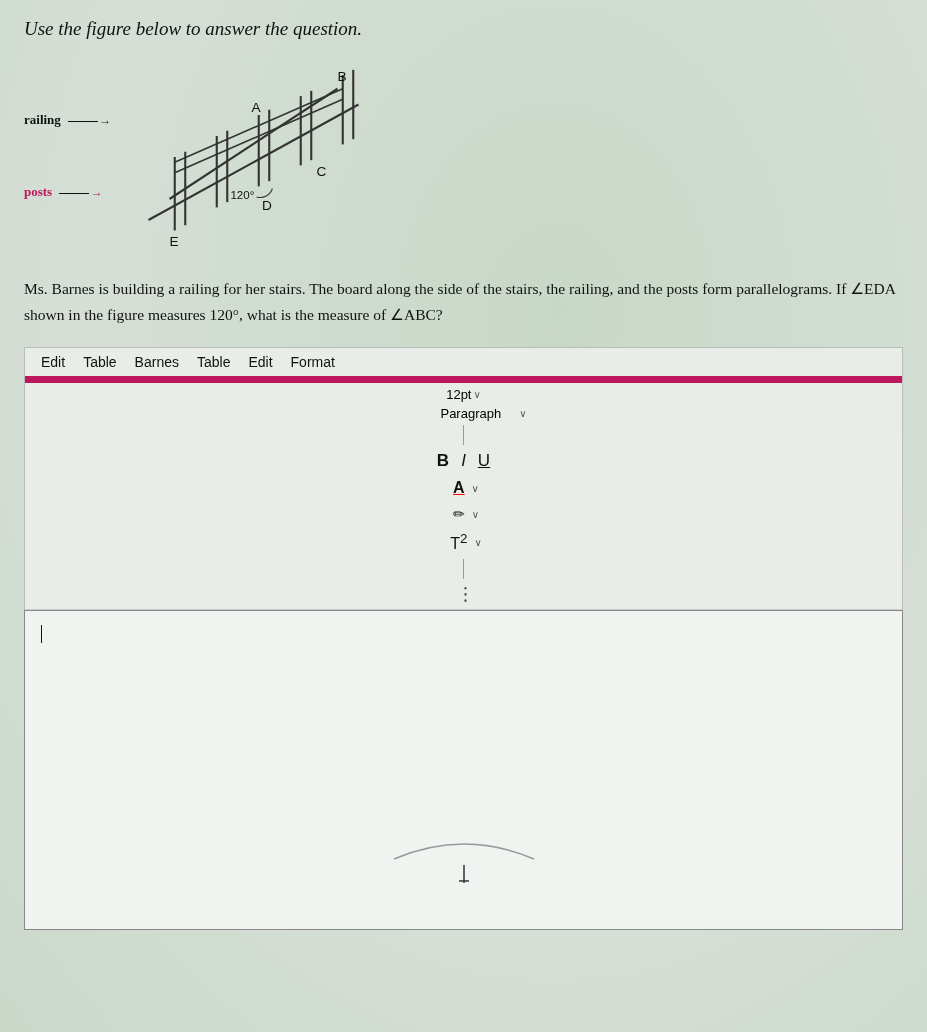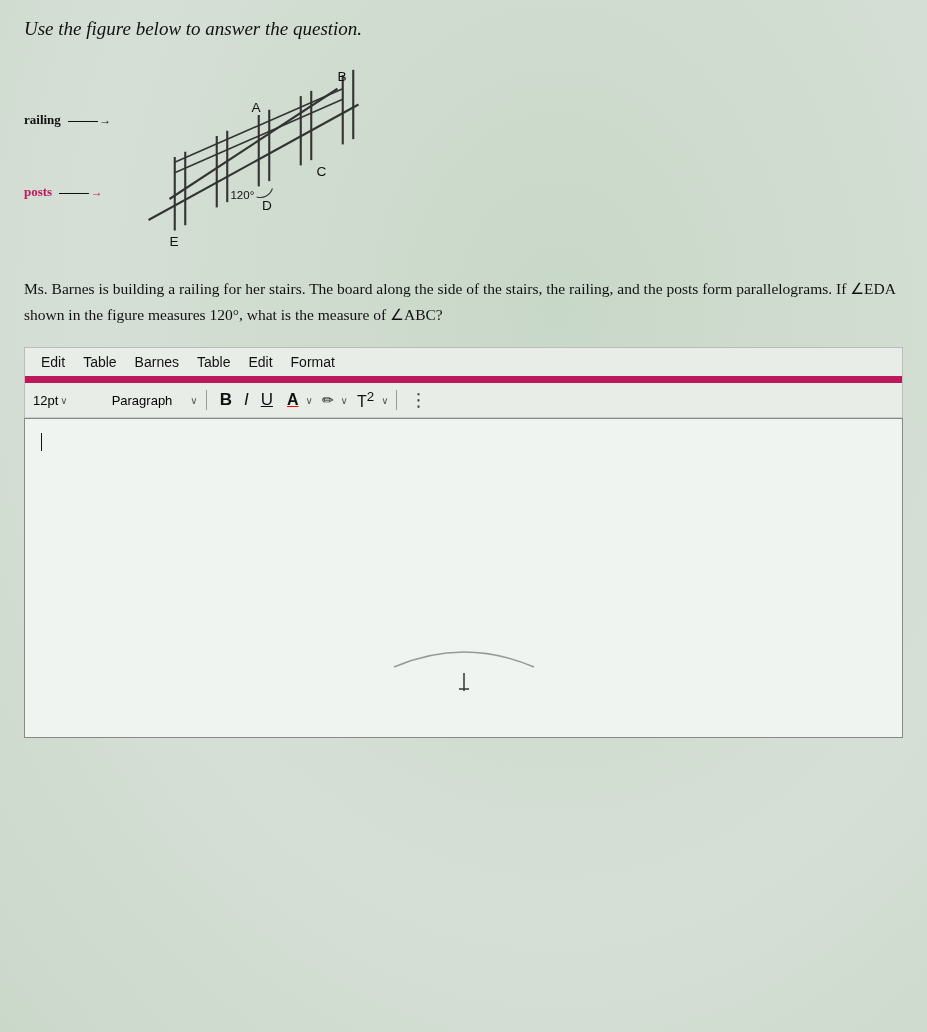--- a/index.html
+++ b/index.html
@@ -52,20 +52,21 @@
     }
 
     .format-bar {
       display: flex;
       align-items: center;
       padding: 4px 8px;
       gap: 4px;
       font-family: Arial, sans-serif;
       font-size: 14px;
       border-bottom: 1px solid #ccc;
+      flex-direction: column;
     }
 
     .format-bar .font-size {
       display: flex;
       align-items: center;
       gap: 2px;
       font-size: 13px;
       cursor: pointer;
     }
 

